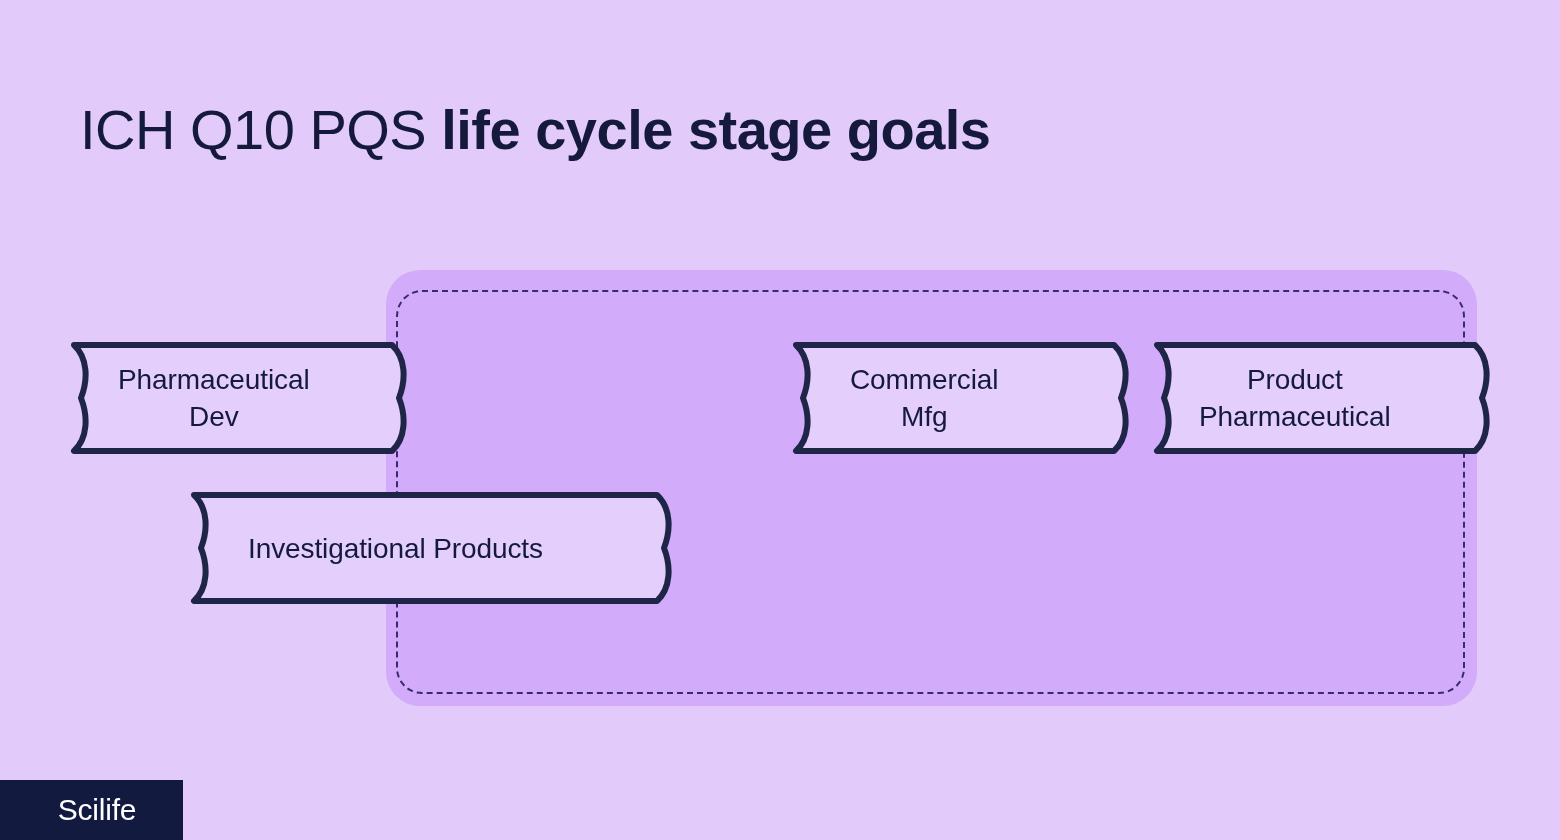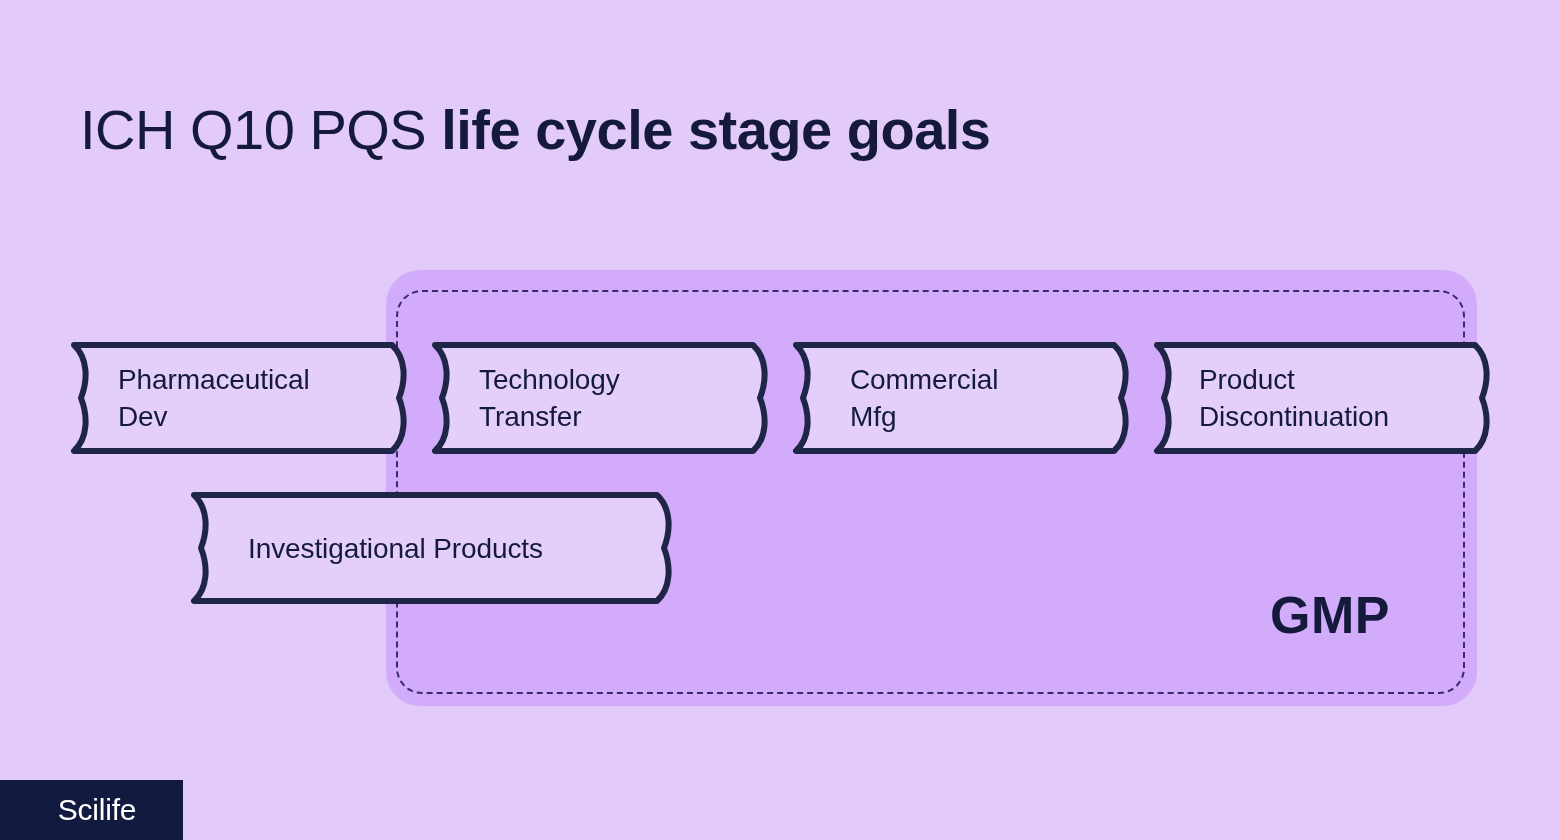--- a/index.html
+++ b/index.html
@@ -68,20 +68,21 @@
     font-size: 52px;
     font-weight: 700;
     color: #151a3d;
     letter-spacing: 0.5px;
     line-height: 60px;
   }
 
   
   .chev {
     position: absolute;
+    text-align: center;
   }
   .chev svg {
     position: absolute;
     left: 0;
     top: 0;
     display: block;
     overflow: visible;
   }
   .chev .chev-text {
     position: absolute;
@@ -139,72 +140,59 @@
 <div id="stage">
 
   <div class="title">
     <span class="light">ICH Q10 PQS </span><span class="bold">life cycle stage goals</span>
   </div>
 
   <div class="gmp-panel"></div>
 
   <div class="gmp-dashes"></div>
 
-  <div class="gmp-label">GMP</div>
 
   <div class="chev row1 b1">
     <svg width="360" height="116" viewBox="0 0 360 116" aria-hidden="true">
       <path d="M 14,5
                C 28,18 28,40 21,58
                C 28,76 28,98 14,111
                L 332,111
                C 346,98 346,76 339,58
                C 346,40 346,18 332,5 Z" fill="#e3cefc" stroke="#1f2547" stroke-width="6" stroke-linejoin="round" stroke-linecap="round"></path>
     </svg>
     <div class="chev-text">Pharmaceutical
 Dev</div>
   </div>
 
-  <div class="chev row1 b2">
+
+  <div class="chev row1 b3">
     <svg width="360" height="116" viewBox="0 0 360 116" aria-hidden="true">
       <path d="M 14,5
                C 28,18 28,40 21,58
                C 28,76 28,98 14,111
                L 332,111
                C 346,98 346,76 339,58
                C 346,40 346,18 332,5 Z" fill="#e3cefc" stroke="#1f2547" stroke-width="6" stroke-linejoin="round" stroke-linecap="round"></path>
     </svg>
-    <div class="chev-text">Technology
-Transfer</div>
-  </div>
-
-  <div class="chev row1 b3">
+    <div class="chev-text">Commercial
+Mfg</div>
+  </div>
+
+  <div class="chev row1 b4">
     <svg width="360" height="116" viewBox="0 0 360 116" aria-hidden="true">
       <path d="M 14,5
                C 28,18 28,40 21,58
                C 28,76 28,98 14,111
                L 332,111
                C 346,98 346,76 339,58
                C 346,40 346,18 332,5 Z" fill="#e3cefc" stroke="#1f2547" stroke-width="6" stroke-linejoin="round" stroke-linecap="round"></path>
     </svg>
-    <div class="chev-text">Commercial
-Mfg</div>
-  </div>
-
-  <div class="chev row1 b4">
-    <svg width="360" height="116" viewBox="0 0 360 116" aria-hidden="true">
-      <path d="M 14,5
-               C 28,18 28,40 21,58
-               C 28,76 28,98 14,111
-               L 332,111
-               C 346,98 346,76 339,58
-               C 346,40 346,18 332,5 Z" fill="#e3cefc" stroke="#1f2547" stroke-width="6" stroke-linejoin="round" stroke-linecap="round"></path>
-    </svg>
     <div class="chev-text">Product
-Discontinuation</div>
+Pharmaceutical</div>
   </div>
 
   <div class="chev b5">
     <svg width="505" height="116" viewBox="0 0 505 116" aria-hidden="true">
       <path d="M 14,5
                C 28,18 28,40 21,58
                C 28,76 28,98 14,111
                L 477,111
                C 491,98 491,76 484,58
                C 491,40 491,18 477,5 Z" fill="#e3cefc" stroke="#1f2547" stroke-width="6" stroke-linejoin="round" stroke-linecap="round"></path>

